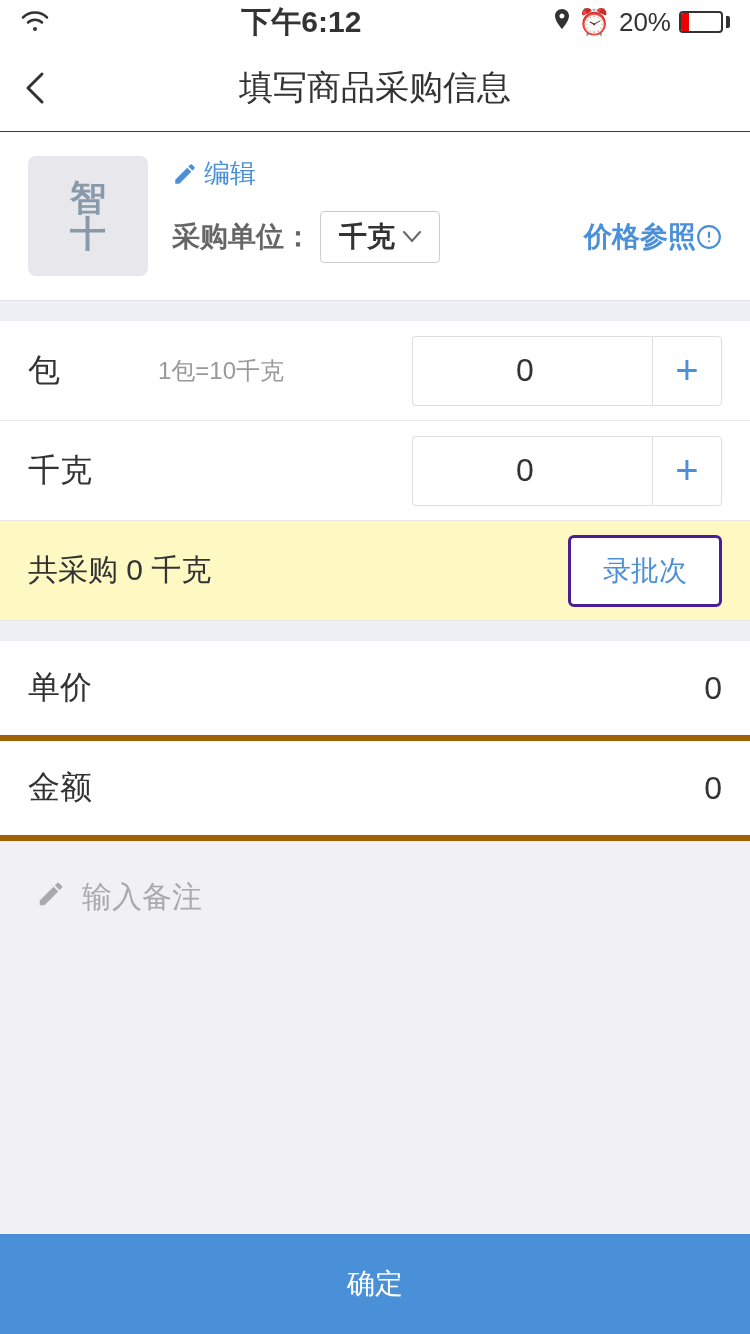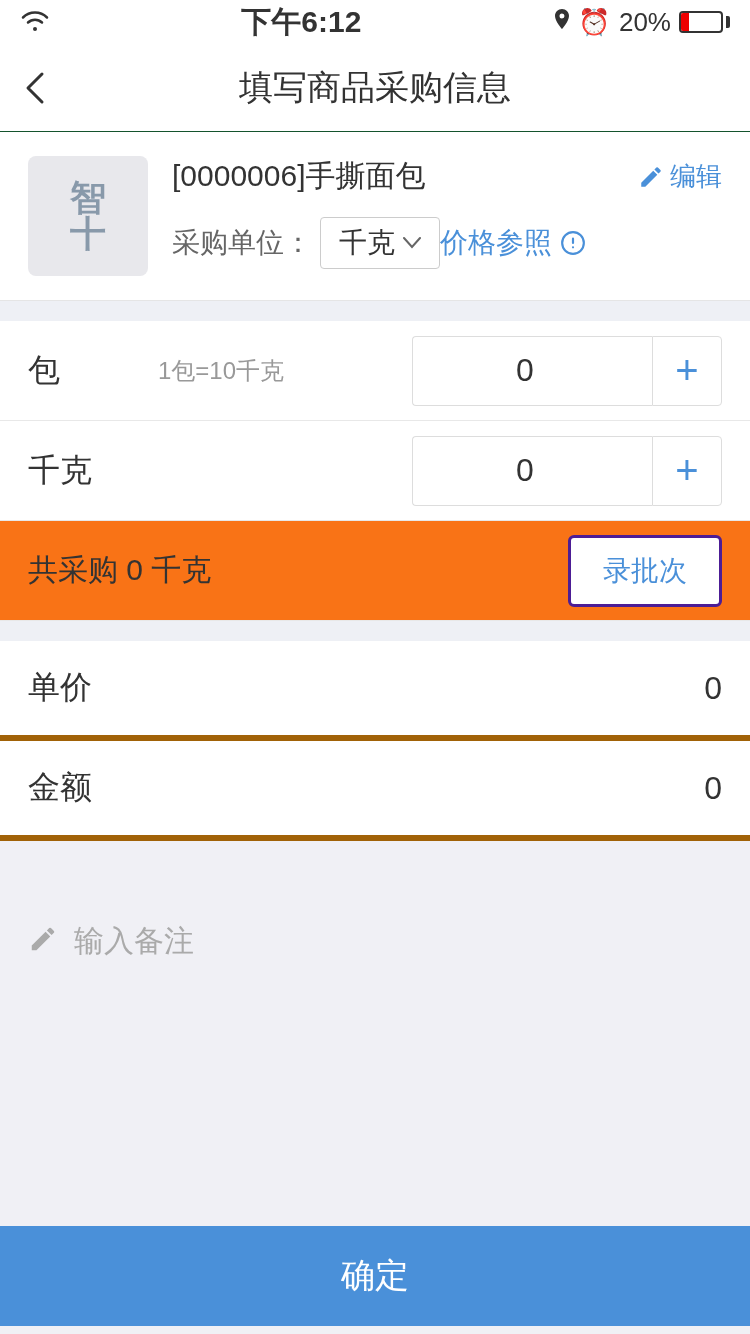--- a/index.html
+++ b/index.html
@@ -87,31 +87,31 @@
     .product-name-row {
       display: flex; justify-content: space-between; align-items: center;
     }
     .product-name { font-size: 30px; color: #333; font-weight: 500; }
     .product-edit {
       font-size: 26px; color: #4a90d9; display: flex; align-items: center; gap: 6px;
       cursor: pointer;
     }
     .product-unit-row {
       margin-top: 20px;
-      display: flex; align-items: center; 
+      display: flex; align-items: center; justify-content: space-between; font-weight: bold;
     }
     .unit-label { font-size: 28px; color: #666; }
     .unit-dropdown {
       border: 1px solid #ccc; border-radius: 4px;
       padding: 6px 18px; font-size: 28px; color: #333;
       background: #fff; display: flex; align-items: center; gap: 8px;
       cursor: pointer;
     }
     .price-ref {
-      font-size: 28px; color: #4a90d9; display: flex; align-items: center; gap: 8px;
+      font-size: 28px; color: #4a90d9; display: flex; align-items: center; 
       cursor: pointer;
     }
 
     
     .section-divider {
       height: 20px; background: #eef0f5;
     }
 
     
     .input-section { background: #fff; }
@@ -140,21 +140,21 @@
     .qty-plus-btn {
       width: 70px; height: 70px;
       background: #fff; border: 1px solid #ddd;
       border-radius: 0 4px 4px 0;
       display: flex; align-items: center; justify-content: center;
       font-size: 40px; color: #4a90d9; cursor: pointer;
     }
 
     
     .total-row {
-      background: #f97316;
+      background: #fef9c3;
       display: flex; align-items: center; justify-content: space-between;
       padding: 0 28px;
       height: 100px;
       border-bottom: 1px solid #e8e8e8;
     }
     .total-text { font-size: 30px; color: #333; }
     .batch-btn {
       border: 3px solid #4c1d95; border-radius: 6px;
       padding: 14px 32px; font-size: 28px; color: #4a90d9;
       background: #fff; cursor: pointer;
@@ -167,42 +167,42 @@
       height: 100px;
       background: #fff;
       border-bottom: 6px solid #a16207;
     }
     .info-label { font-size: 32px; color: #333; }
     .info-value { font-size: 32px; color: #333; }
 
     
     .note-area {
       background: #f0f0f5;
-      padding: 28px;
-      display: flex; align-items: center; gap: 16px;
+      padding: 36px;
+      display: flex; align-items: flex-start; gap: 16px;
       min-height: 200px;
     }
     .note-icon { font-size: 30px; color: #aaa; margin-top: 2px; }
     .note-placeholder { font-size: 30px; color: #aaa; }
 
     
     .content-fill {
       background: #f0f0f5;
       flex: 1;
       min-height: 300px;
     }
 
     
     .confirm-btn {
       position: fixed;
-      bottom: 8px; left: 0; width: 750px;
+      bottom: 0; left: 0; width: 750px;
       height: 100px;
       background: #4a90d9;
       display: flex; align-items: center; justify-content: center;
-      font-size: 34px; color: #fff; font-weight: 500;
+      font-size: 28px; color: #fff; font-weight: 500;
       cursor: pointer;
       z-index: 100;
     }
   </style>
 </head>
 <body>
 
 <div class="status-bar">
   <div class="status-left">
     <span>
@@ -242,21 +242,20 @@
 
 <div class="product-card">
   <div class="product-image">
     <div class="product-logo-text">
       <div>智</div>
       <div>十</div>
     </div>
   </div>
   <div class="product-info">
     <div class="product-name-row">
-      <span class="product-name">[0000006]手撕面包</span>
       <span class="product-edit">
         <svg width="26" height="26" viewBox="0 0 24 24" fill="#4a90d9">
           <path d="M3 17.25V21h3.75L17.81 9.94l-3.75-3.75L3 17.25zM20.71 7.04a1 1 0 0 0 0-1.41l-2.34-2.34a1 1 0 0 0-1.41 0l-1.83 1.83 3.75 3.75 1.83-1.83z"></path>
         </svg>
         <span>编辑</span>
       </span>
     </div>
     <div class="product-unit-row">
       <div style="display:flex;align-items:center;gap:8px;">
         <span class="unit-label">采购单位：</span>

